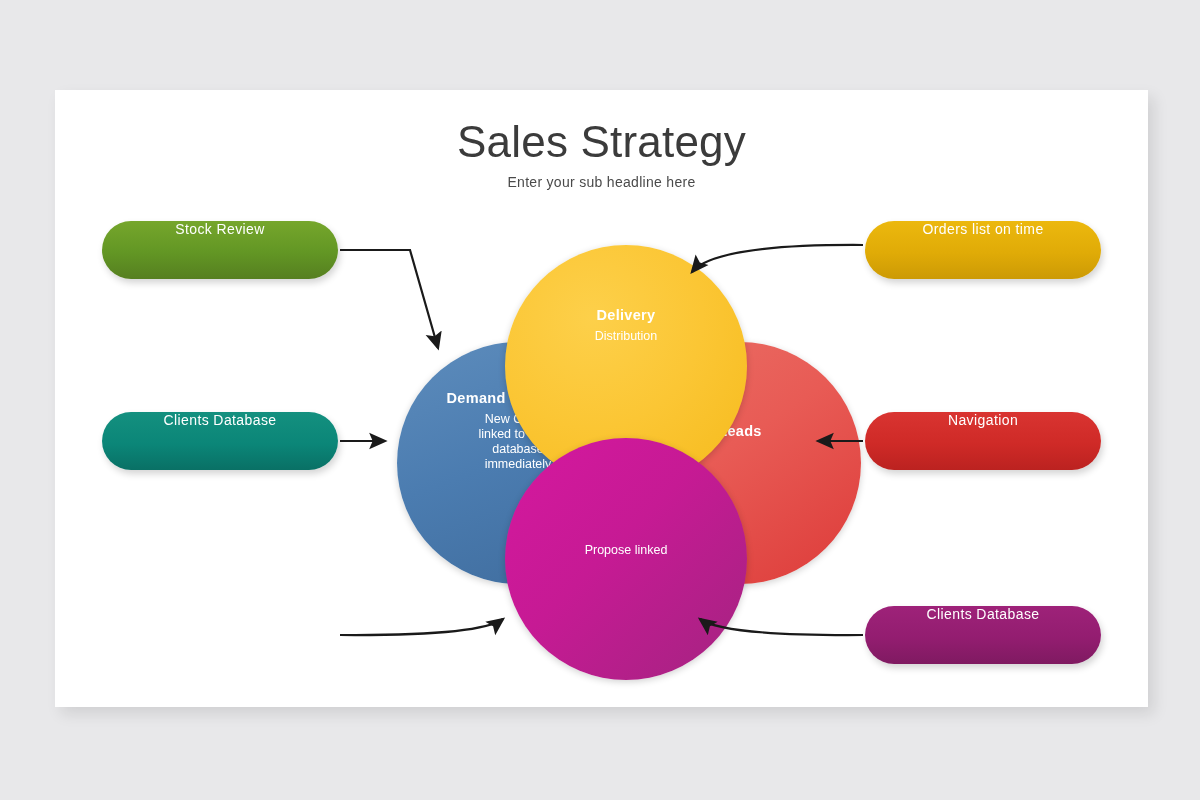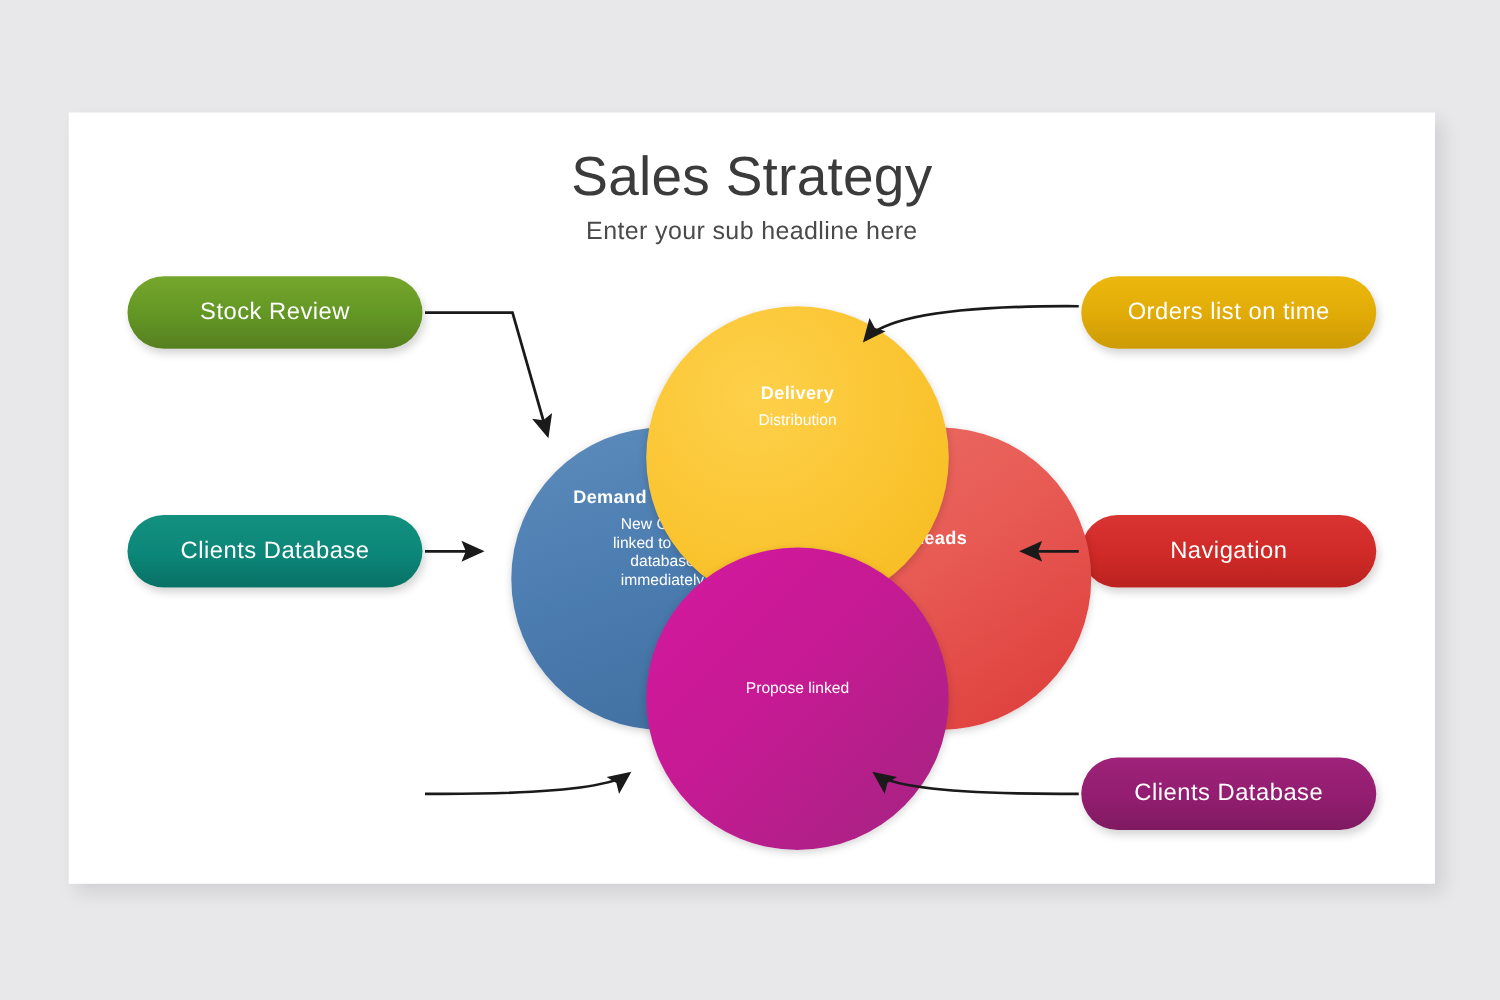--- a/index.html
+++ b/index.html
@@ -34,28 +34,28 @@
     font-size: 44px;
     font-weight: 400;
     color: #3b3b3b;
     letter-spacing: 0.2px;
   }
   #page-subtitle {
     position: absolute;
     left: 0; top: 84px;
     width: 100%;
     text-align: center;
-    font-size: 20px;
+    font-size: 14px;
     font-weight: 400;
     color: #4a4a4a;
     letter-spacing: 0.3px;
   }
 
   
-  #venn { position: absolute; left: 12px; top: 0; width: 1093px; height: 617px; }
+  #venn { position: absolute; left: 0; top: 0; width: 1093px; height: 617px; }
 
   .circle {
     position: absolute;
     border-radius: 50%;
     color: #ffffff;
     text-align: center;
     box-shadow: 0 2px 7px rgba(0,0,0,0.18);
   }
   .circle .c-title {
     font-size: 14.5px;
@@ -102,24 +102,24 @@
   }
   #circle-proposition .c-body { padding-top: 99px; }
 
   
   .pill {
     position: absolute;
     width: 236px;
     height: 58px;
     border-radius: 29px;
     display: flex;
-    align-items: center;
+    align-items: flex-start;
     justify-content: center;
     color: #ffffff;
-    font-size: 19px;
+    font-size: 14px;
     letter-spacing: 0.4px;
     box-shadow: 2px 4px 7px rgba(0,0,0,0.17);
     white-space: nowrap;
   }
 
   #pill-stock-review      { left: 47px;  top: 131px; background: linear-gradient(180deg,#76a62c 0%,#629624 55%,#567f20 100%); }
   #pill-clients-database-left { left: 47px; top: 322px; background: linear-gradient(180deg,#14907f 0%,#0b8678 55%,#097065 100%); }
   #pill-products-database { left: 47px;  top: 516px; background: linear-gradient(180deg,#3a699e 0%,#2f5e91 55%,#2a527e 100%); }
 
   #pill-orders-list       { left: 810px; top: 131px; background: linear-gradient(180deg,#ecb80e 0%,#e0ab07 55%,#cc9a05 100%); }

